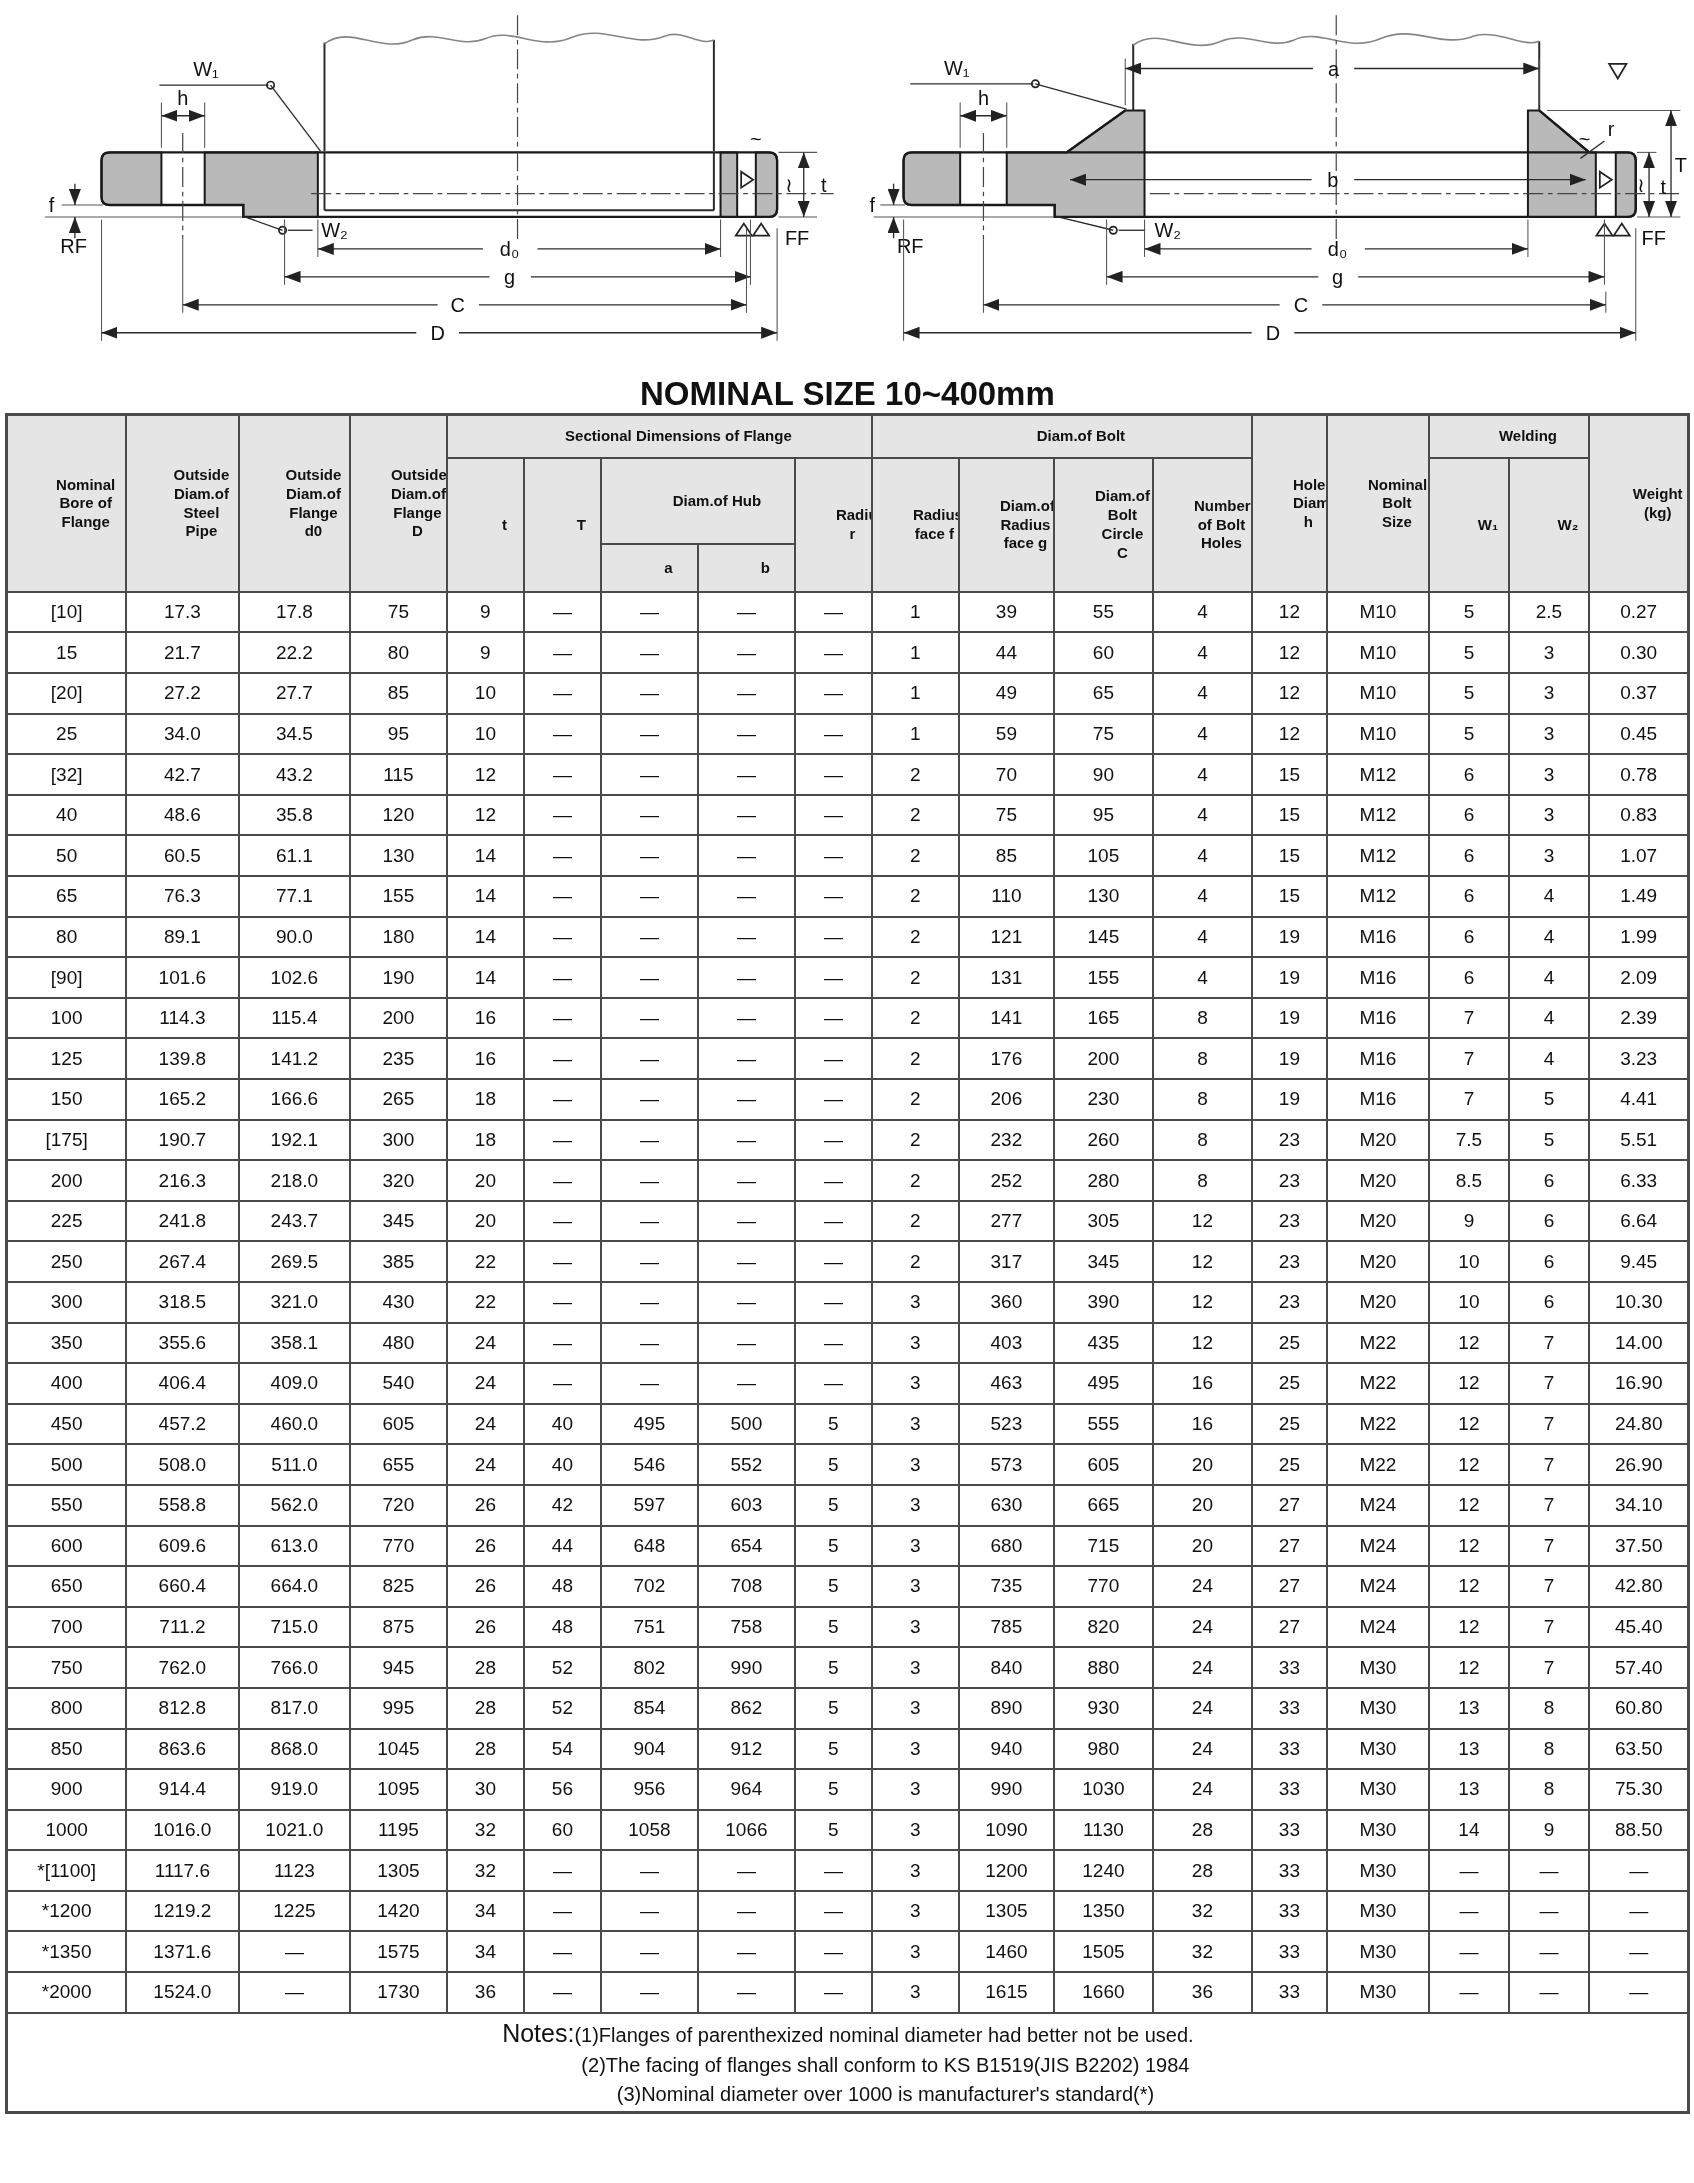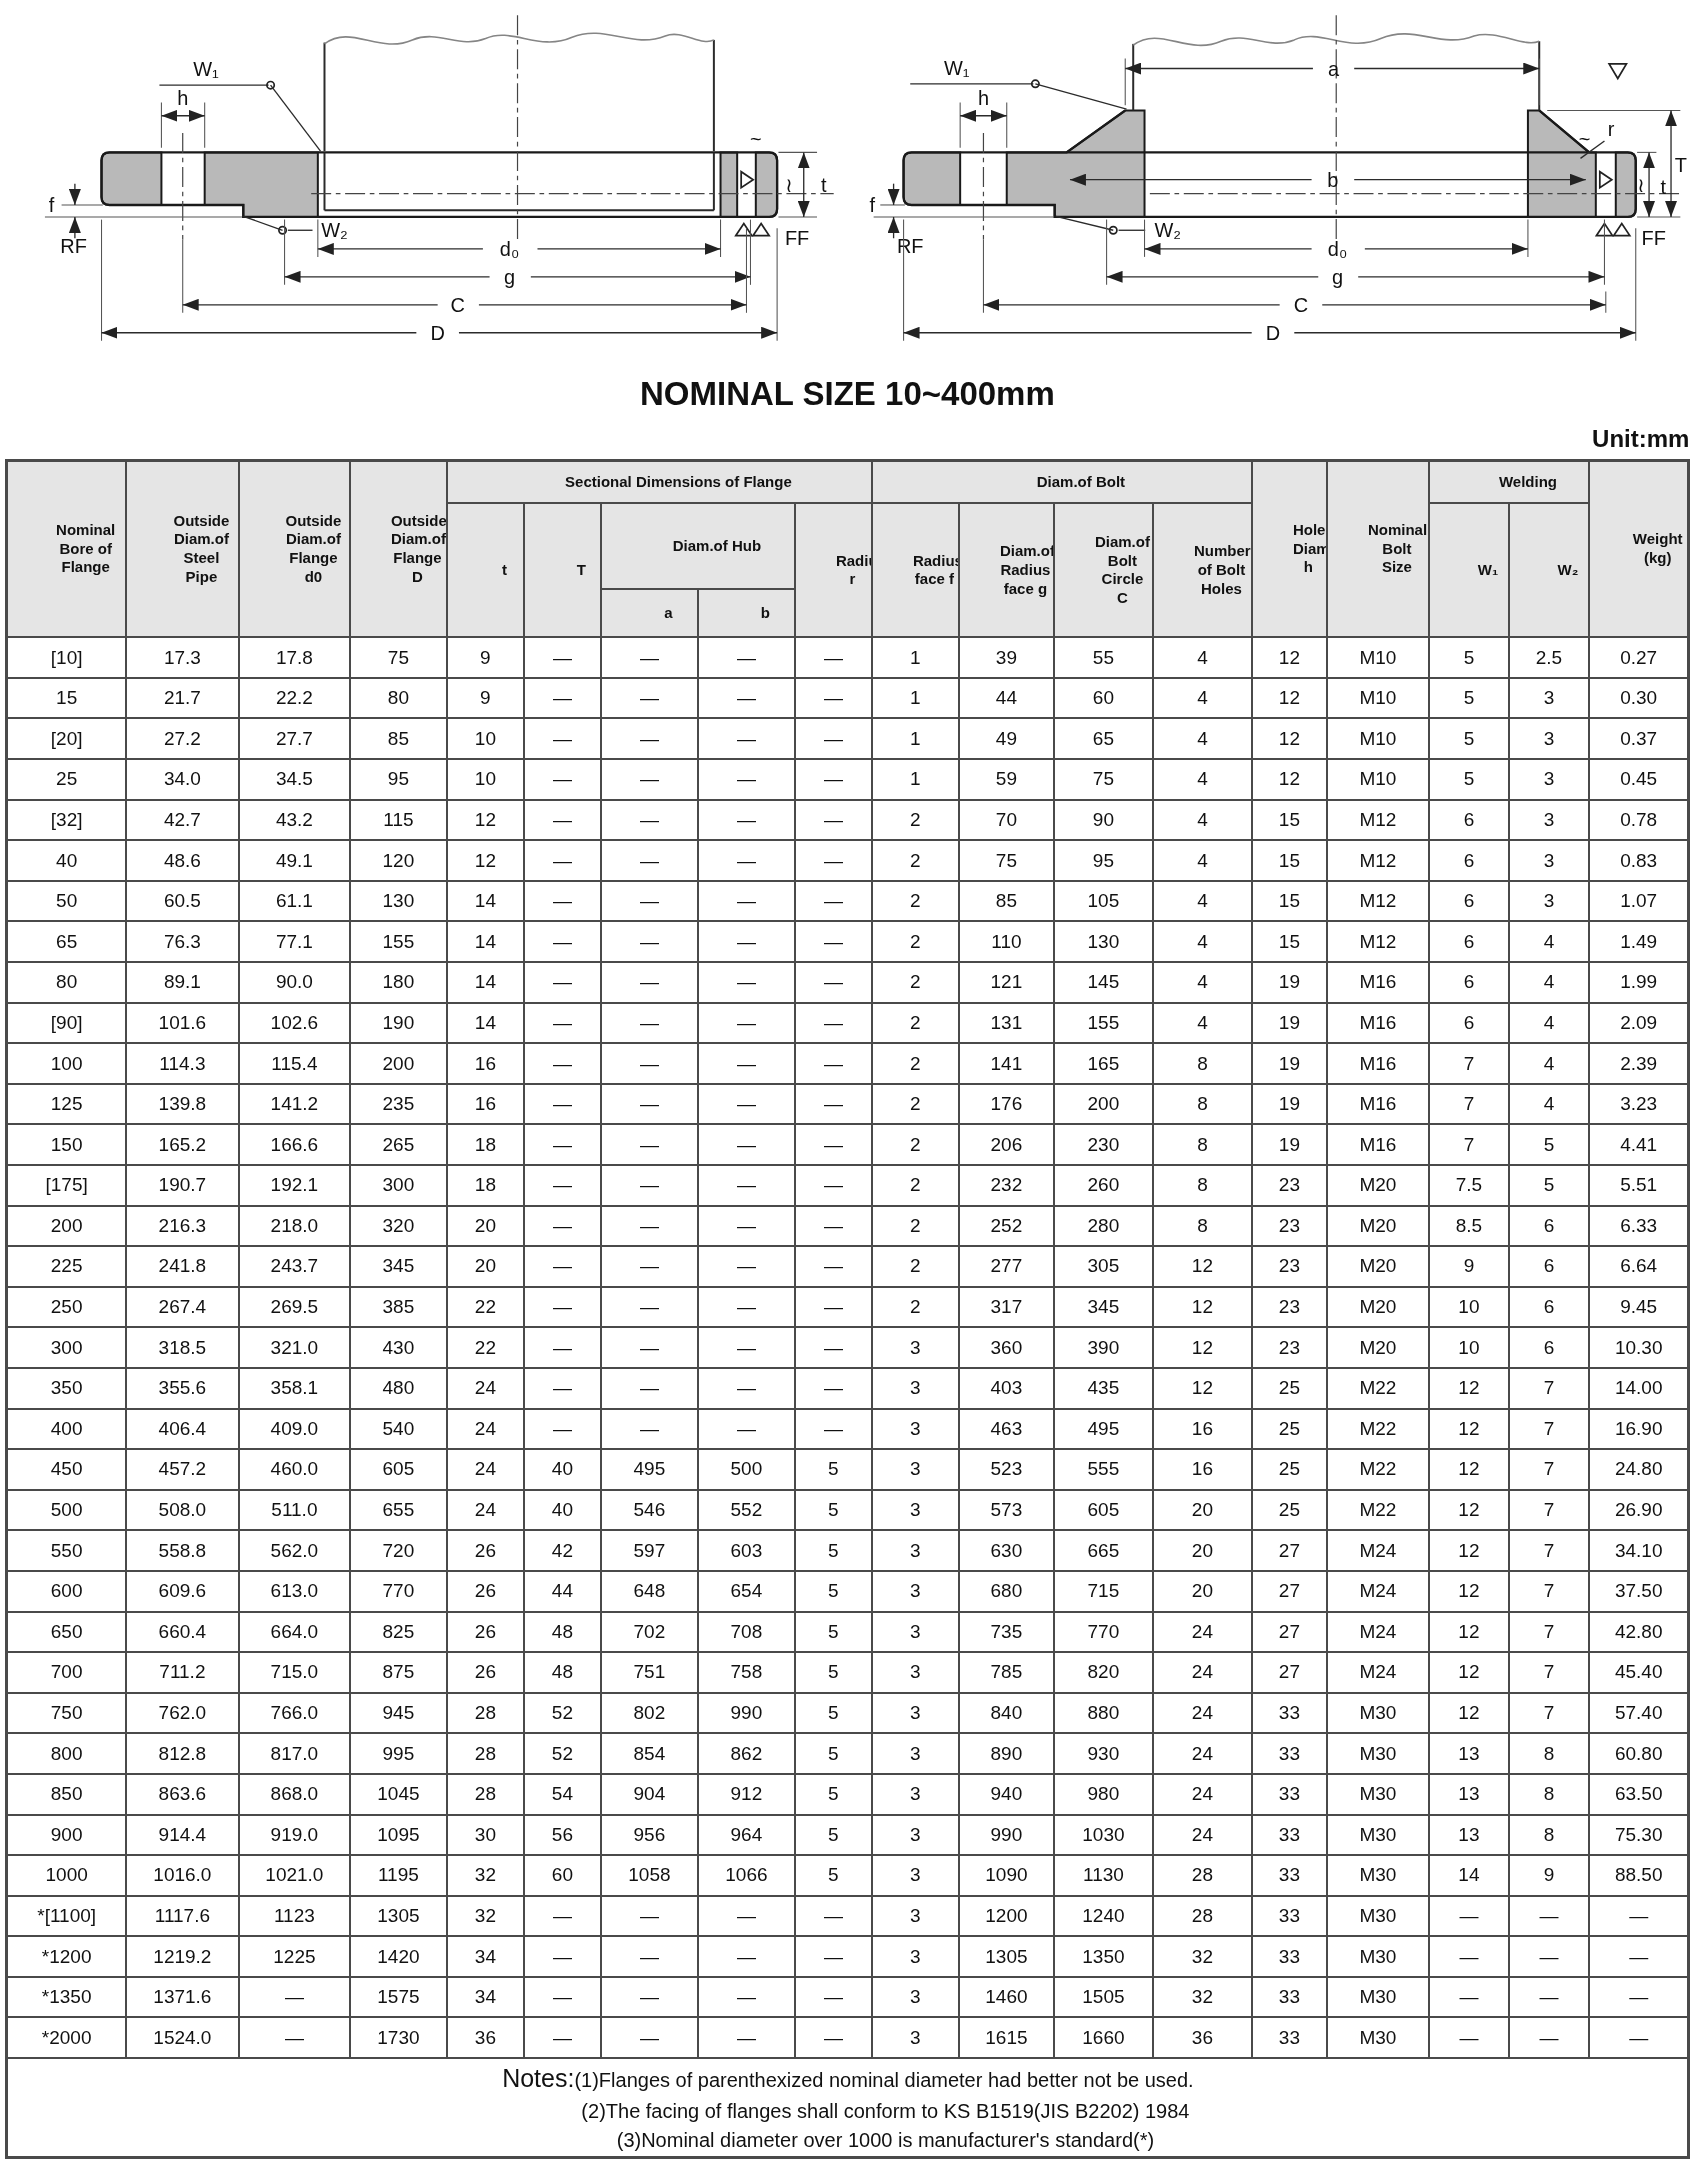--- a/index.html
+++ b/index.html
@@ -235,21 +235,20 @@
         <line class="dim" x1="672" y1="492" x2="1185" y2="492" marker-end="url(#ahR)"></line>
         <text class="lbl" x="640" y="503" text-anchor="middle">D</text>
       </svg>
     </div>
   </div>
 
   <div class="titles">
     <div class="title-cell">NOMINAL SIZE 10~400mm</div>
   </div>
 
-  <div class="unit-row">Unit:mm</div>
 
   <table class="flange">
     <colgroup>
       <col style="width:119px">
         <col style="width:113px">
         <col style="width:111px">
         <col style="width:97px">
       <col style="width:77px">
         <col style="width:77px">
         <col style="width:97px">
@@ -392,21 +391,21 @@
           <td>4</td>
           <td>15</td>
           <td>M12</td>
           <td>6</td>
           <td>3</td>
           <td>0.78</td>
         </tr>
         <tr>
           <td>40</td>
           <td>48.6</td>
-          <td>49.1</td>
+          <td>35.8</td>
           <td>120</td>
           <td>12</td>
           <td>—</td>
           <td>—</td>
           <td>—</td>
           <td>—</td>
           <td>2</td>
           <td>75</td>
           <td>95</td>
           <td>4</td>

